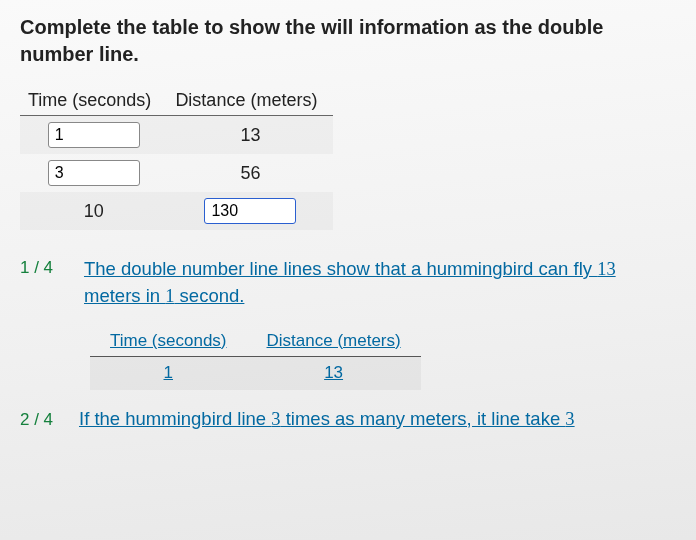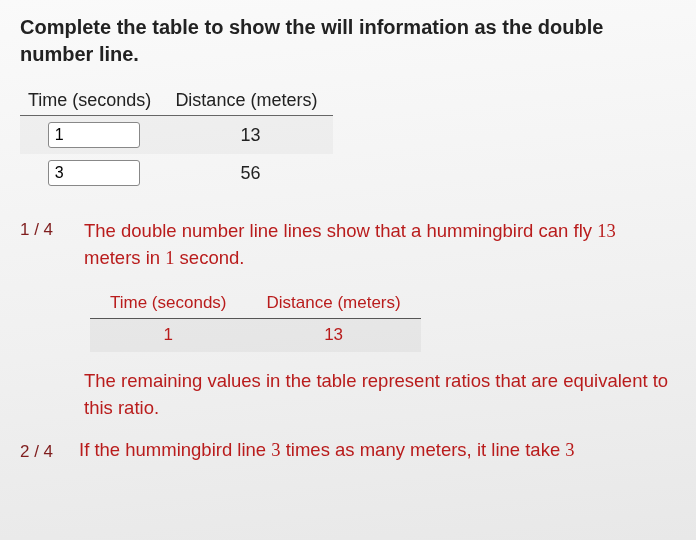--- a/index.html
+++ b/index.html
@@ -51,30 +51,31 @@
     border: 1.5px solid #2a5fd0;
     outline: none;
   }
   .hint-block {
     display: flex;
     gap: 22px;
     align-items: flex-start;
   }
   .step-counter {
     font-size: 17px;
-    color: #7f1d1d;
+    color: #15803d;
     white-space: nowrap;
     padding-top: 2px;
     min-width: 42px;
   }
   .hint-body {
     font-size: 18.5px;
     line-height: 1.45;
-    color: #b91c1c;
+    color: #0369a1;
     flex: 1;
+    text-decoration: underline;
   }
   .hint-p { margin-bottom: 16px; }
   .mini-table {
     border-collapse: collapse;
     margin: 0 0 16px 6px;
   }
   .mini-table th {
     font-weight: 400;
     font-size: 17px;
     padding: 3px 20px;
@@ -110,20 +111,24 @@
   </thead>
   <tbody>
     <tr class="row-even">
       <td><input class="num-input" value="1" style=""></td>
       <td>13</td>
     </tr>
     <tr>
       <td><input class="num-input" value="3" style=""></td>
       <td>56</td>
     </tr>
+    <tr class="row-even">
+      <td>10</td>
+      <td><input class="num-input active" value="130" style=""></td>
+    </tr>
   </tbody>
 </table>
 
 <div class="hint-block">
   <div class="step-counter">1 / 4</div>
   <div class="hint-body">
     <p class="hint-p">
       <span>The double number line lines show that a hummingbird can fly </span><span class="math">13</span><span> meters in </span><span class="math">1</span><span> second.</span>
     </p>
     <table class="mini-table">
@@ -133,21 +138,20 @@
           <th>Distance (meters)</th>
         </tr>
       </thead>
       <tbody>
         <tr class="row-even">
           <td>1</td>
           <td>13</td>
         </tr>
       </tbody>
     </table>
-    <p class="hint-p">The remaining values in the table represent ratios that are equivalent to this ratio.</p>
   </div>
 </div>
 
 <div class="step-cut">
   <div class="step-counter">2 / 4</div>
   <div class="hint-body">
     <span>If the hummingbird line </span><span class="math">3</span><span> times as many meters, it line take </span><span class="math">3</span>
   </div>
 </div>
 

